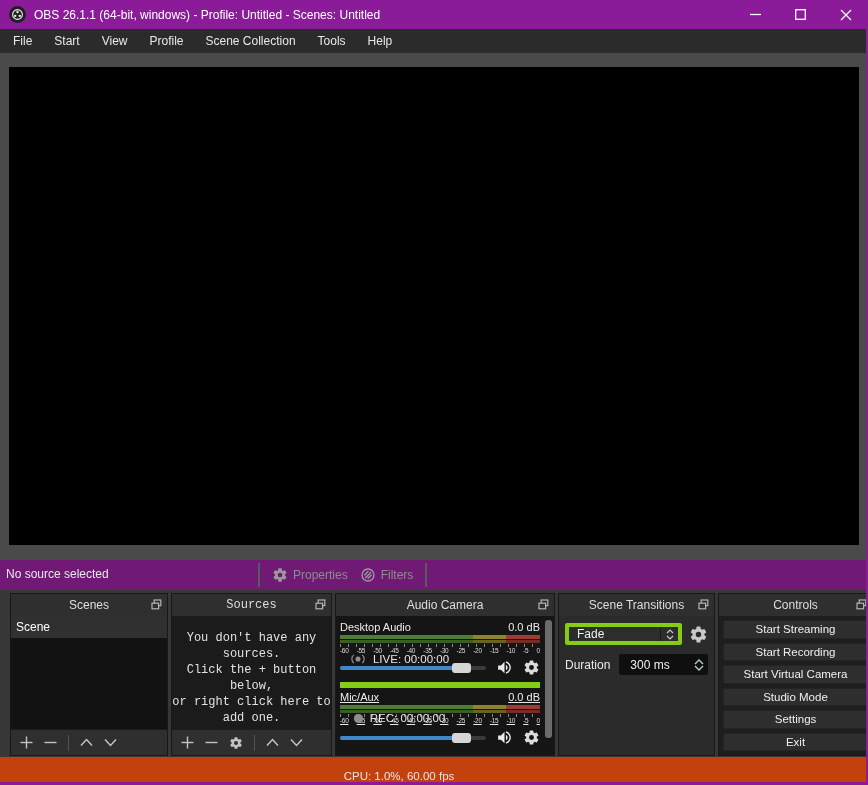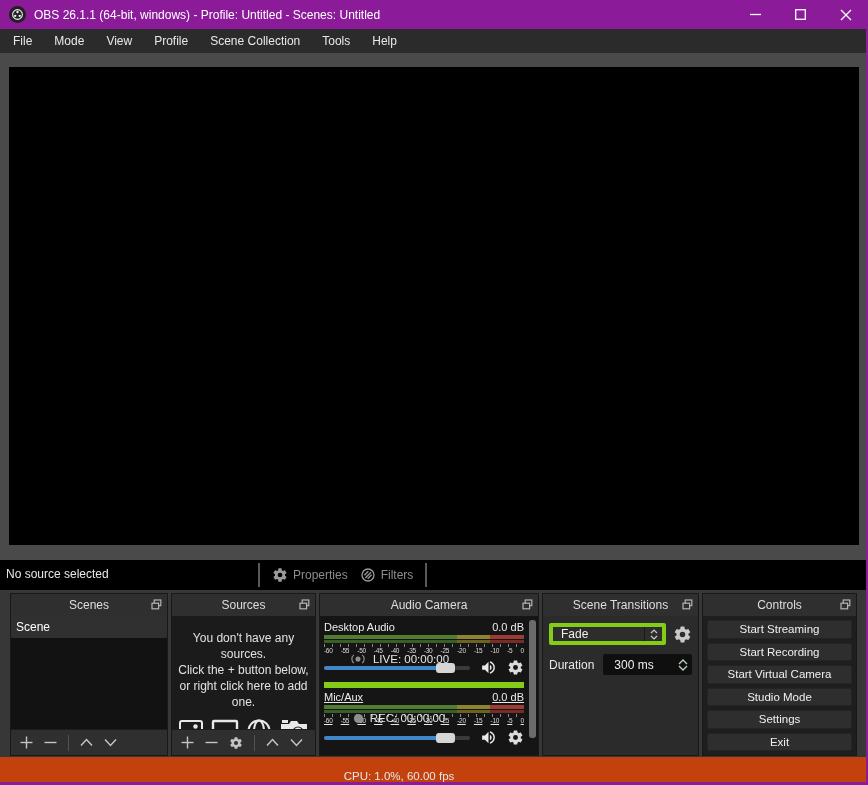--- a/index.html
+++ b/index.html
@@ -18,32 +18,32 @@
   .win-btn{width:45px;height:29px;display:flex;align-items:center;justify-content:center;cursor:default;}
   .win-btn svg{display:block;}
   
   .menubar{position:absolute;left:0;top:29px;width:868px;height:24px;background:#2b2b2b;
     display:flex;align-items:center;padding-left:2px;box-sizing:border-box;}
   .menu-item{padding:4px 11px;color:#e8e8e8;}
   
   .preview-area{position:absolute;left:0;top:53px;width:868px;height:507px;background:#4a4a4a;}
   .preview-canvas{position:absolute;left:9px;top:14px;right:9px;bottom:15px;background:#000;}
   
-  .srctoolbar{position:absolute;left:0;top:560px;width:868px;height:30px;background:#000000;}
+  .srctoolbar{position:absolute;left:0;top:560px;width:868px;height:30px;background:#701a75;}
   .src-status{position:absolute;left:6px;top:7px;color:#e8e8e8;}
   .src-group{position:absolute;left:258px;top:2px;height:26px;display:flex;align-items:center;gap:12px;}
   .vsep{width:2px;height:24px;background:#5a5a5a;}
   .tool-btn{display:flex;align-items:center;gap:5px;color:#8d8d8d;}
   .tool-btn svg{flex:0 0 auto;}
   
   .docks{position:absolute;left:0;top:590px;width:868px;height:167px;box-sizing:border-box;
     padding:3px 2px 1px 2px;display:flex;gap:3px;margin-left:8px;}
   .panel{display:flex;flex-direction:column;border:1px solid #181818;box-sizing:border-box;background:#1b1b1b;}
   .p-scenes{width:158px;}
-  .p-sources{width:145px;}
+  .p-sources{width:161px;font-family:Liberation Mono, monospace;}
   .p-mixer{width:220px;position:relative;}
   .p-transitions{width:157px;}
   .p-controls{width:155px;}
   .panel-header{height:22px;flex:0 0 auto;background:#2f2f2f;position:relative;
     display:flex;align-items:center;justify-content:center;color:#dedede;}
   .dock-icon{position:absolute;right:5px;top:5px;}
   .panel-body{flex:1;overflow:hidden;}
   .panel-toolbar{flex:0 0 auto;height:25px;background:#2f2f2f;border-top:1px solid #1c1c1c;
     display:flex;align-items:center;gap:11px;padding-left:9px;color:#c4c4c4;}
   .panel-toolbar .vsep{height:16px;width:1px;background:#525252;}
@@ -137,21 +137,21 @@
               <line x1="1" y1="1" x2="11" y2="11"></line>
               <line x1="11" y1="1" x2="1" y2="11"></line>
             </g>
           </svg>
       </div>
     </div>
   </div>
 
   <div class="menubar">
     <span class="menu-item">File</span>
-    <span class="menu-item">Mode</span>
+    <span class="menu-item">Start</span>
     <span class="menu-item">View</span>
     <span class="menu-item">Profile</span>
     <span class="menu-item">Scene Collection</span>
     <span class="menu-item">Tools</span>
     <span class="menu-item">Help</span>
   </div>
 
   <div class="preview-area">
     <div class="preview-canvas"></div>
   </div>

